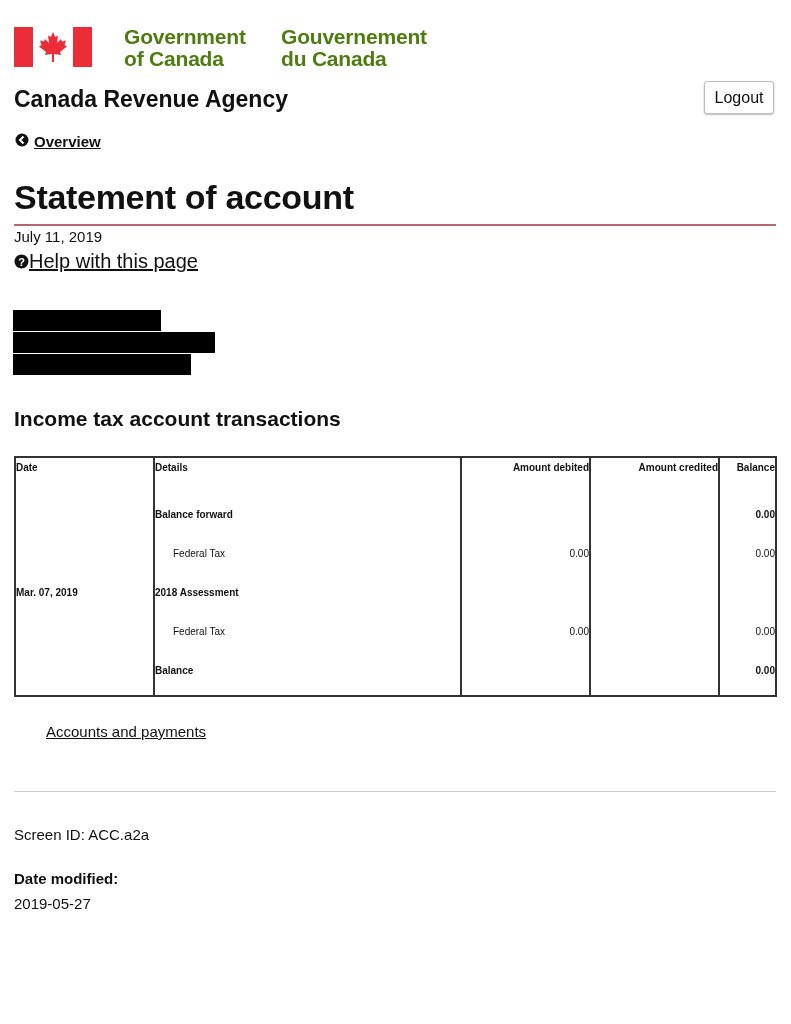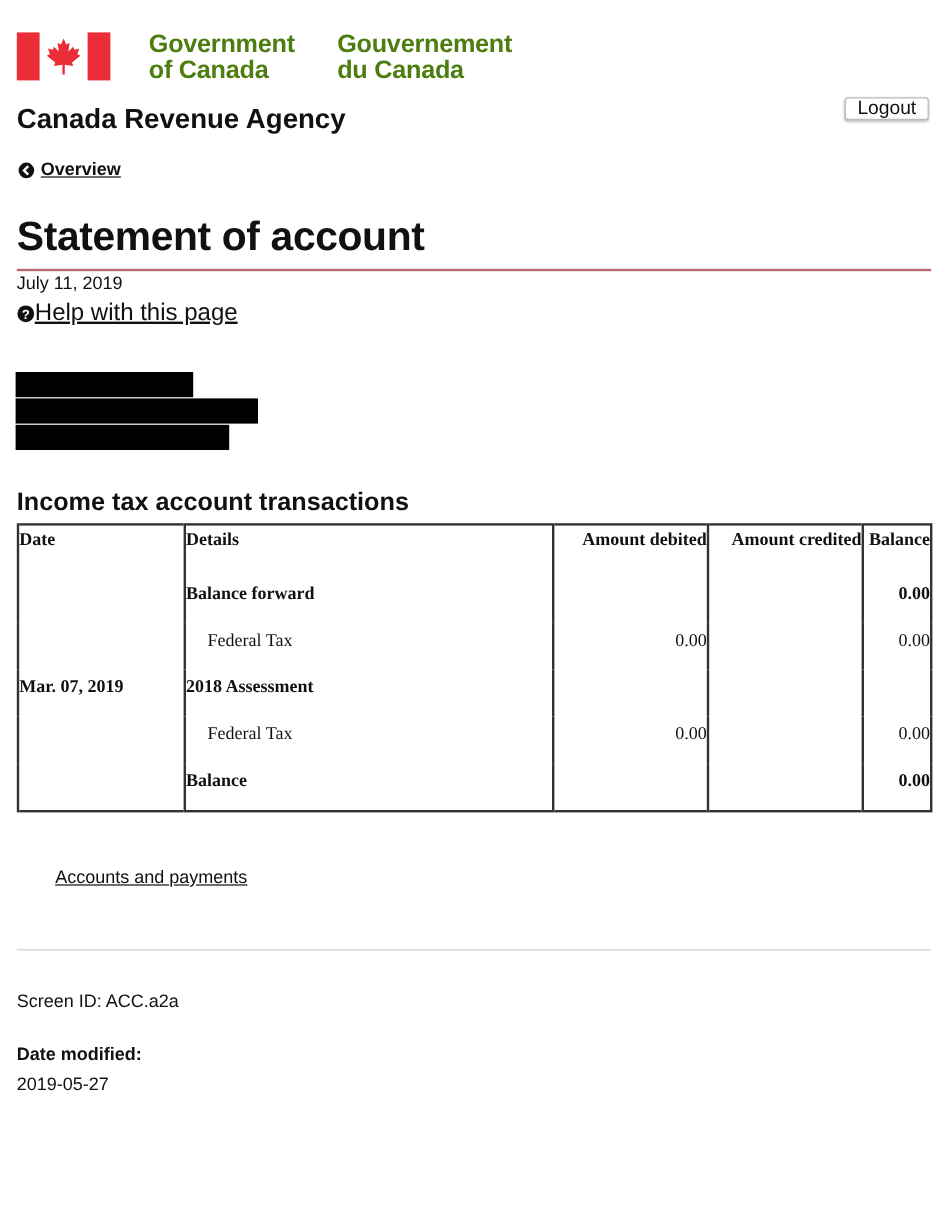--- a/index.html
+++ b/index.html
@@ -13,43 +13,43 @@
   .fip .bar.r { right: 0; }
   .fip svg { position: absolute; left: 24px; top: 4px; width: 30px; height: 32px; }
   .gov-en, .gov-fr {
     position: absolute; top: 26px; font-size: 21px; line-height: 22px; font-weight: 600;
     color: #4d7c0f; letter-spacing: -0.2px;
   }
   .gov-en { left: 124px; }
   .gov-fr { left: 281px; }
   .agency { position: absolute; left: 14px; top: 86px; font-size: 23px; font-weight: 600; color: #111; }
   .logout {
-    position: absolute; left: 704px; top: 81px; width: 70px; height: 19px;
+    position: absolute; left: 704px; top: 81px; width: 70px; height: 33px;
     border: 1px solid #bbb; border-radius: 3px; background: #fff;
     box-shadow: 0 1px 2px rgba(0,0,0,0.25);
     font-family: "Liberation Sans", sans-serif; font-size: 16px; color: #111;
     display: flex; align-items: center; justify-content: center; cursor: pointer;
   }
-  .back { position: absolute; left: 15px; top: 133px; display: flex; align-items: center; gap: 5px; }
+  .back { position: absolute; left: 15px; top: 133px; display: flex; align-items: flex-start; gap: 5px; }
   .back .ic { width: 14px; height: 14px; }
   .back a { font-size: 15px; font-weight: 700; color: #111; text-decoration: underline; }
   h1 {
     position: absolute; left: 14px; top: 178px; margin: 0;
     font-size: 34px; font-weight: 700; color: #111; letter-spacing: -0.3px;
   }
   .rule-red { position: absolute; left: 14px; top: 224px; width: 762px; height: 2px; background: #b56872; }
   .date { position: absolute; left: 14px; top: 228px; font-size: 15px; color: #111; }
   .help { position: absolute; left: 14px; top: 250px; display: flex; align-items: center; }
   .help .ic { width: 15px; height: 15px; }
   .help a { font-size: 20px; color: #111; text-decoration: underline; }
   .redact { position: absolute; left: 13px; background: #000; height: 21px; }
   .section-title { position: absolute; left: 14px; top: 407px; font-size: 21px; font-weight: 600; color: #111; }
   table.tx {
-    position: absolute; left: 14px; top: 436px; width: 763px; height: 241px;
-    border-collapse: collapse; border: 2px solid #333; font-size: 15px; font-family: Liberation Serif, serif;
+    position: absolute; left: 14px; top: 456px; width: 763px; height: 241px;
+    border-collapse: collapse; border: 2px solid #333; font-size: 10px;
   }
   table.tx th, table.tx td { border-left: 2px solid #333; border-right: 2px solid #333; padding: 0; vertical-align: top; }
   table.tx th { font-weight: 700; text-align: left; height: 38px; padding-top: 4px; }
   table.tx th.num { text-align: right; }
   table.tx td { height: 30px; line-height: 30px; }
   table.tx td.num { text-align: right; }
   table.tx td.bold { font-weight: 700; }
   table.tx td.indent { padding-left: 18px; }
   .col-date { width: 137px; }
   .col-details { width: 305px; }

